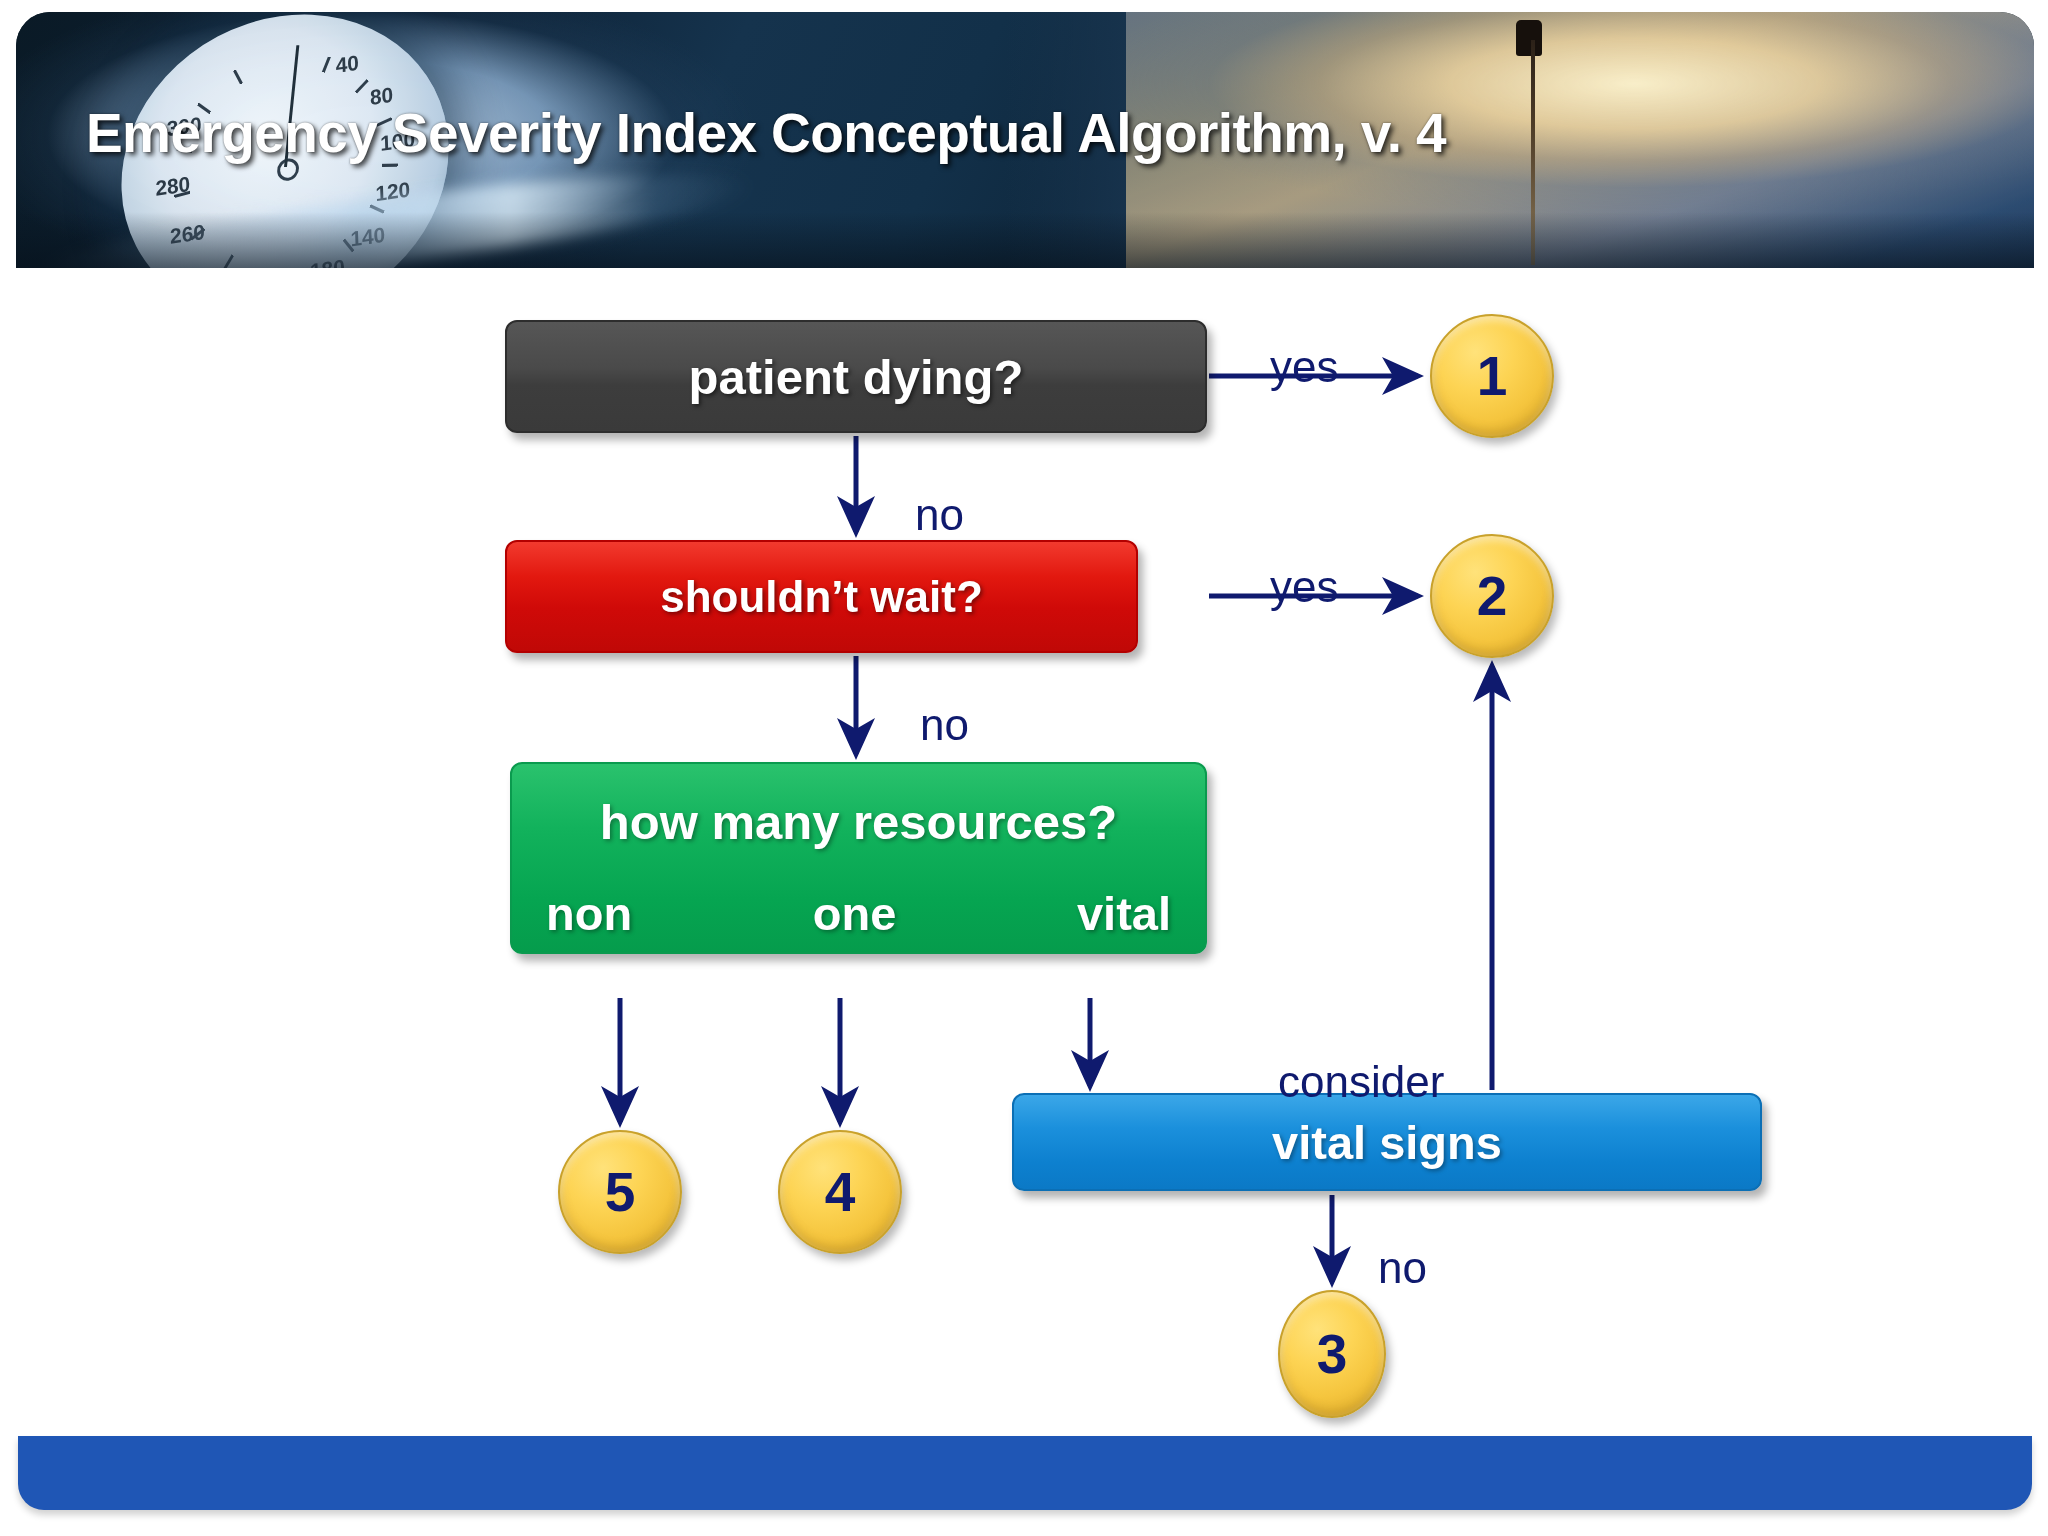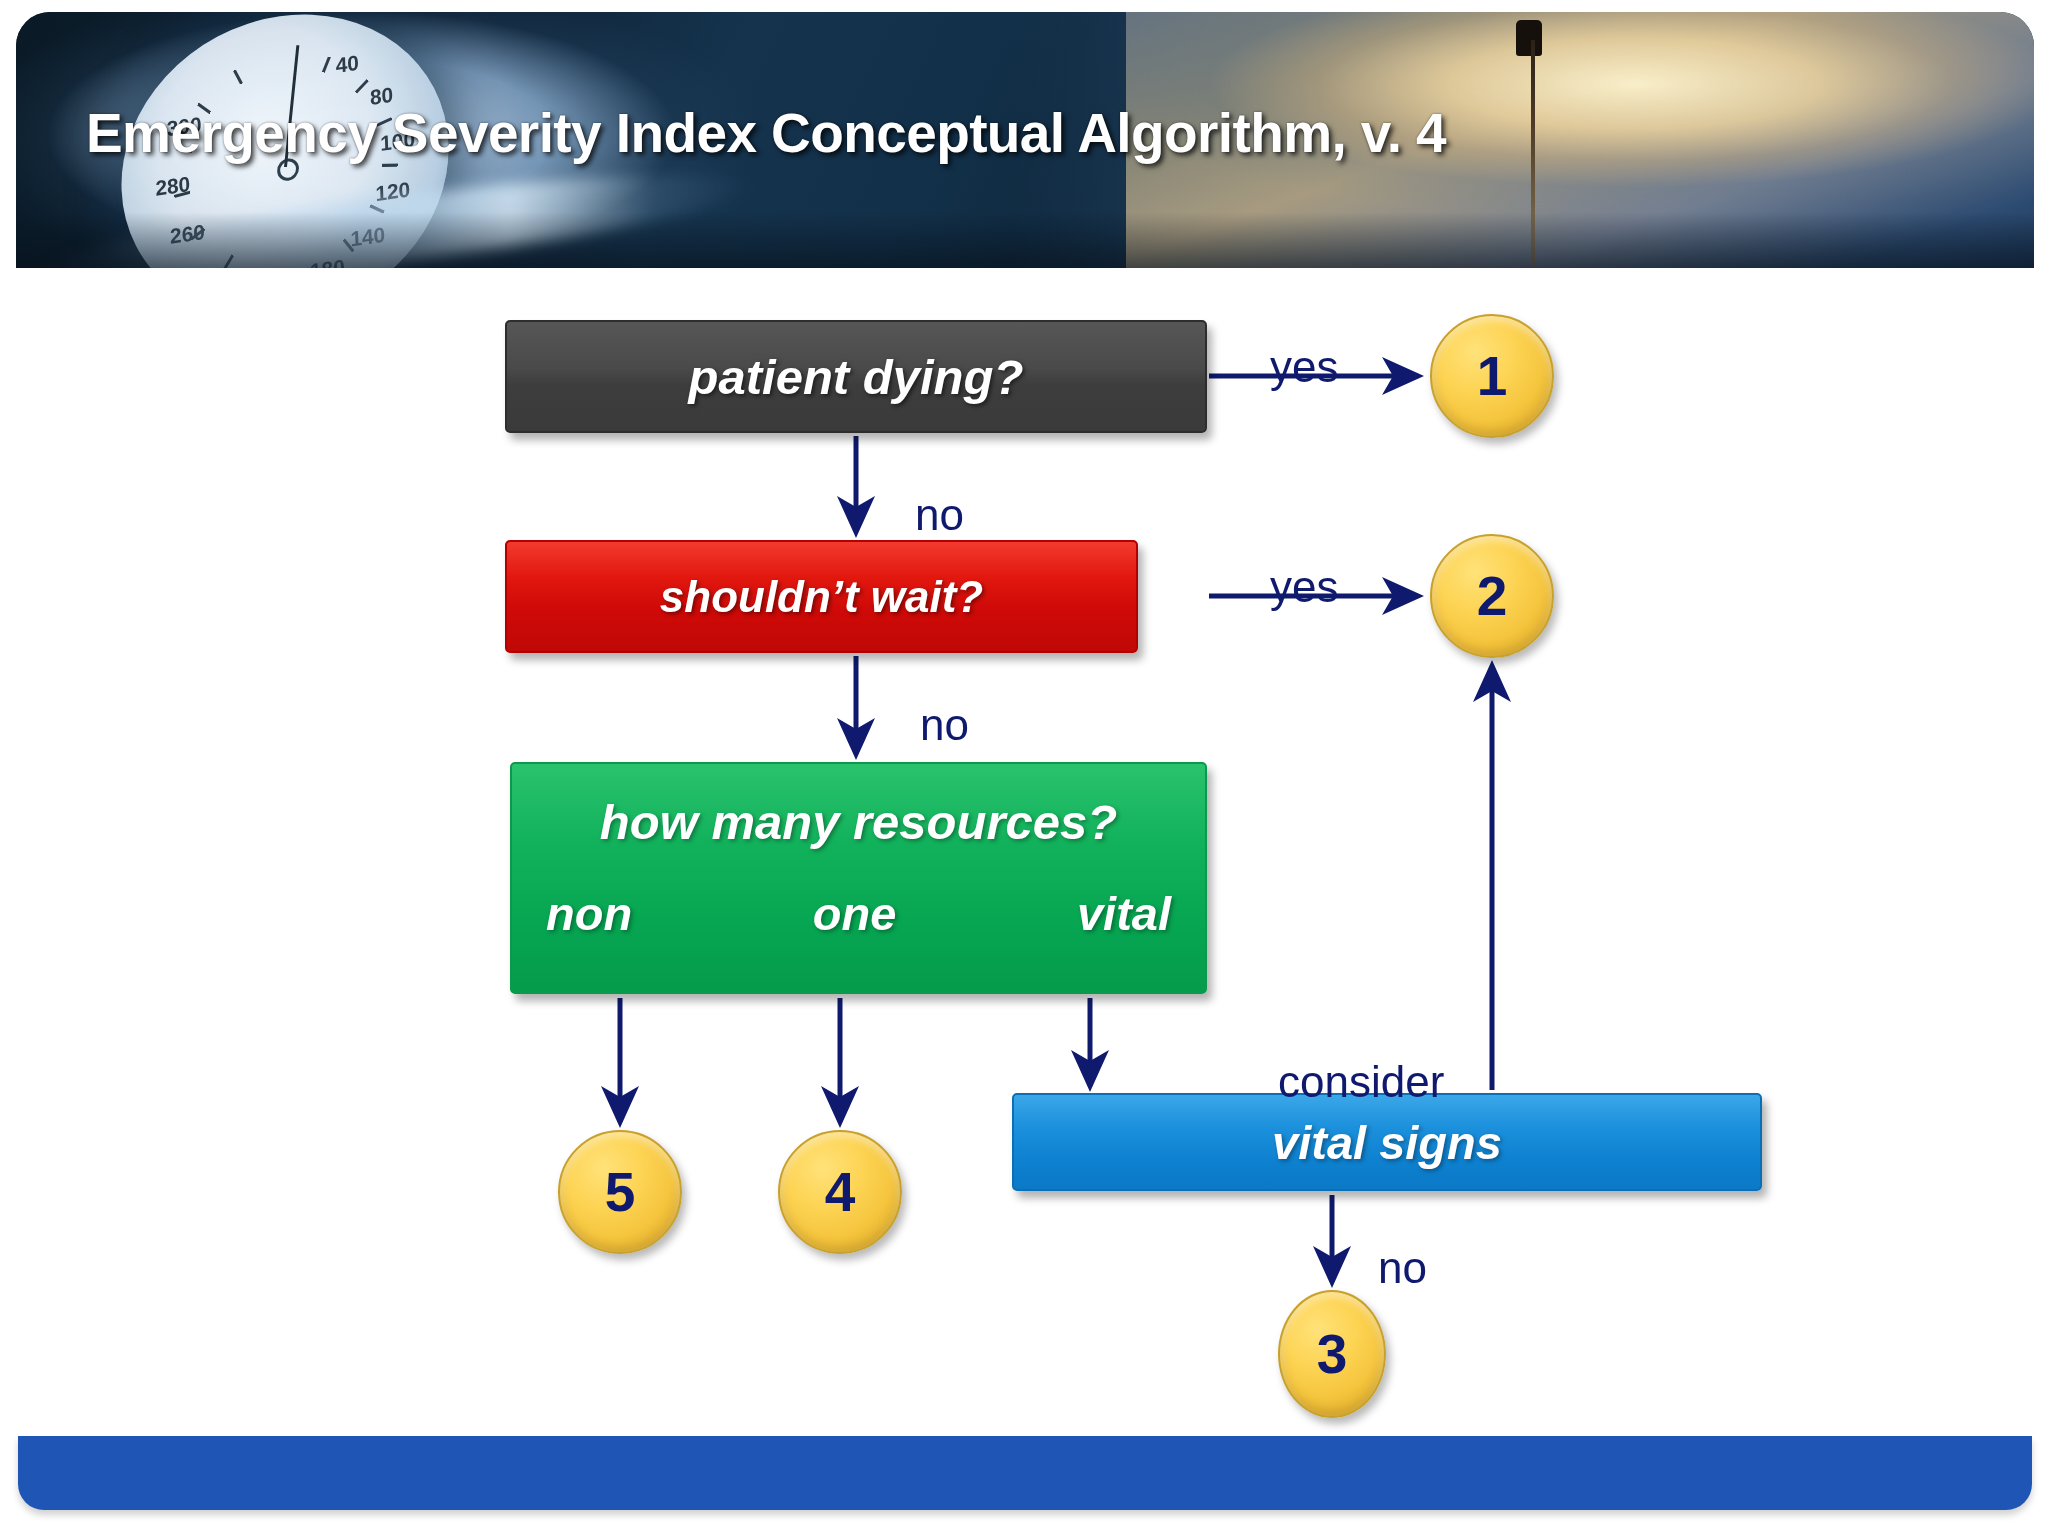--- a/index.html
+++ b/index.html
@@ -177,28 +177,27 @@
     position: absolute;
     left: 0; top: 0;
     width: 2048px;
     height: 1200px;
     pointer-events: none;
   }
 
   
   .flow-box {
     position: absolute;
-    border-radius: 5px;
+    border-radius: 12px;
     color: #ffffff;
     font-family: "Liberation Sans", sans-serif;
     font-weight: bold;
     text-align: center;
     box-sizing: border-box;
     box-shadow: 5px 7px 9px rgba(0,0,0,0.30);
-    font-style: italic;
   }
 
   #box-patient-dying {
     left: 505px;
     top: 52px;
     width: 702px;
     height: 113px;
     background: linear-gradient(to bottom, #565656 0%, #4a4a4a 42%, #3d3d3d 58%, #3a3a3a 100%);
     border: 2px solid #2d2d2d;
     display: flex; align-items: center; justify-content: center;
@@ -215,21 +214,21 @@
     border: 2px solid #b30000;
     display: flex; align-items: center; justify-content: center;
     font-size: 44px;
     text-shadow: 2px 2px 4px rgba(0,0,0,0.45);
   }
 
   #box-how-many-resources {
     left: 510px;
     top: 494px;
     width: 697px;
-    height: 232px;
+    height: 192px;
     background: linear-gradient(to bottom, #2ac26d 0%, #12b25c 34%, #06a551 72%, #059c4c 100%);
     border: 2px solid #0a9a4e;
     padding: 30px 28px 20px 28px;
   }
   #resources-question {
     font-size: 49px;
     text-align: center;
     text-shadow: 2px 2px 4px rgba(0,0,0,0.35);
   }
   #resources-options {

